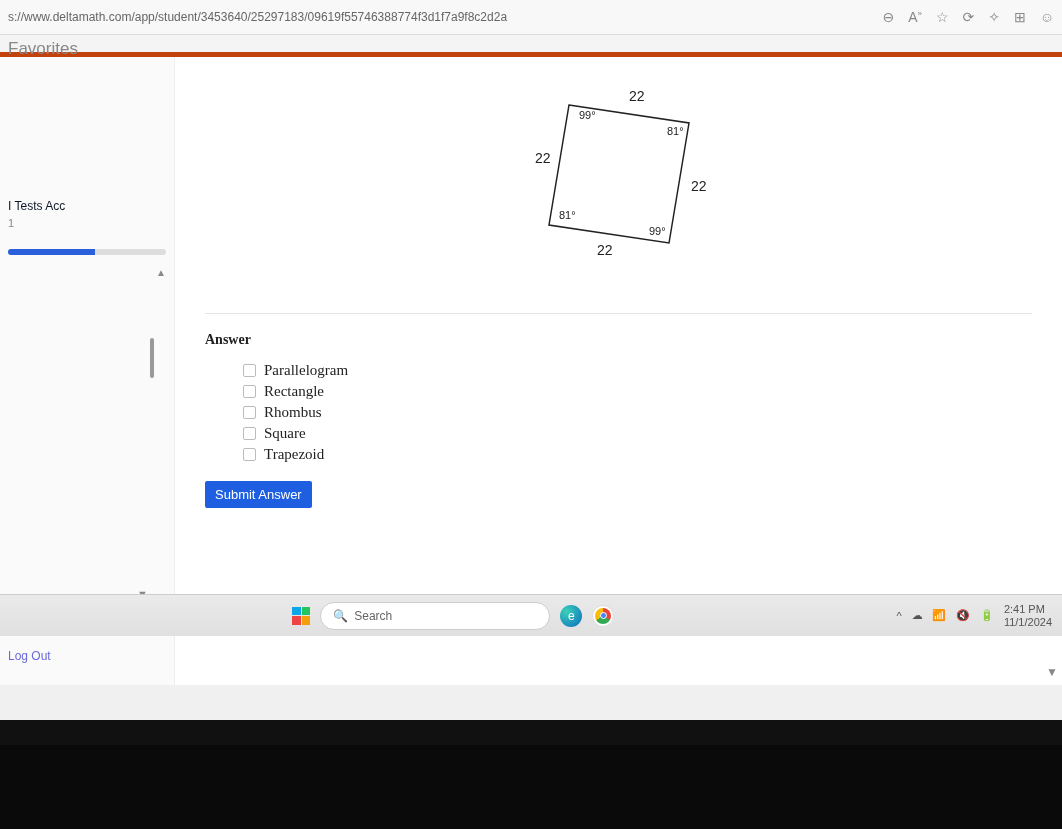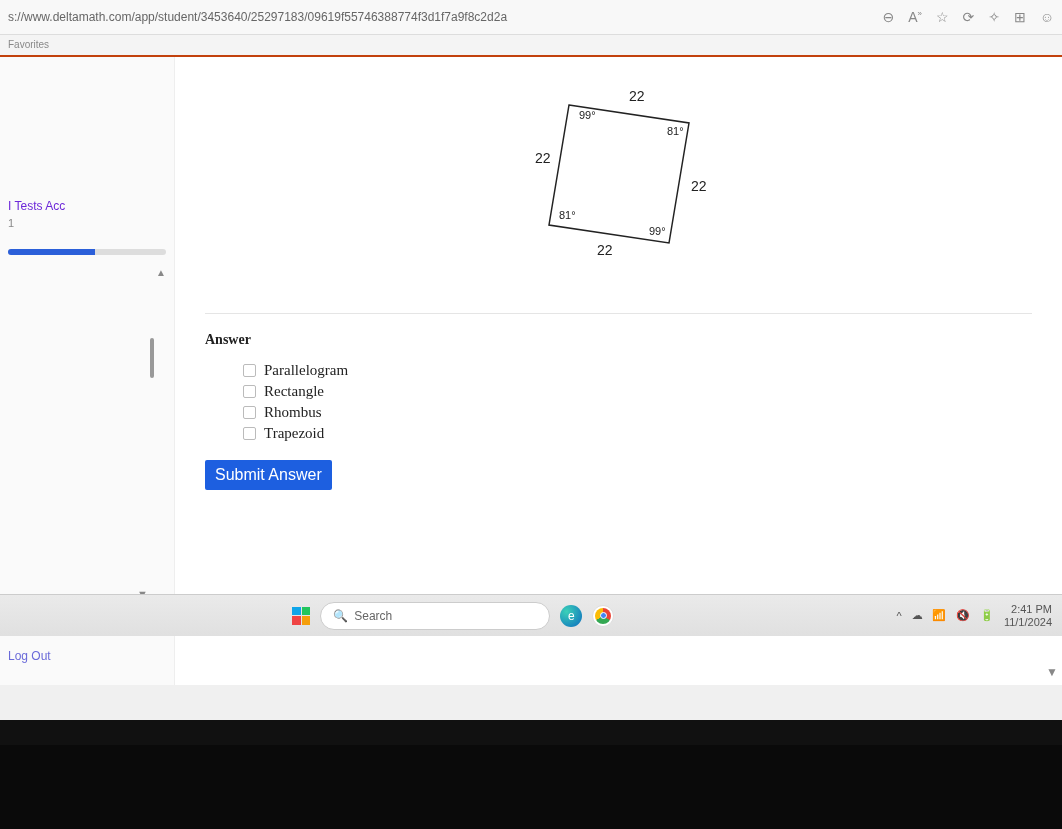--- a/index.html
+++ b/index.html
@@ -27,41 +27,41 @@
     font-size: 12px;
     color: #666;
     border-bottom: 1px solid #ddd;
   }
   .addr-url { flex: 1; }
   .addr-icons { display: flex; gap: 14px; color: #888; font-size: 14px; }
   .addr-icons span { cursor: pointer; }
   .favorites {
     height: 22px;
     background: #f4f4f4;
-    font-size: 10px;
+    font-size: 17px;
     color: #888;
     padding: 4px 8px;
-    border-bottom: 2px solid #c2410c;
+    border-bottom: 5px solid #c2410c;
   }
   .main-area {
     display: flex;
     height: 628px;
     background: #fff;
   }
   .sidebar {
     width: 175px;
     background: #fafafa;
     border-right: 1px solid #eee;
     padding: 12px 8px;
     display: flex;
     flex-direction: column;
   }
   .sidebar-title {
     font-size: 12px;
-    color: #6d28d9;
+    color: #0f172a;
     margin-top: 130px;
     margin-bottom: 4px;
   }
   .sidebar-sub {
     font-size: 11px;
     color: #888;
     margin-bottom: 20px;
   }
   .progress-track {
     width: 100%;
@@ -151,21 +151,21 @@
     width: 13px;
     height: 13px;
     border: 1px solid #bbb;
     border-radius: 2px;
     background: #fff;
   }
   .submit-btn {
     margin-top: 14px;
     background: #1d5fe0;
     color: #fff;
-    font-size: 16px;
+    font-size: 13px;
     padding: 6px 10px;
     border: none;
     border-radius: 2px;
     cursor: pointer;
   }
   .content-scroll {
     position: absolute;
     right: 4px;
     bottom: 6px;
     color: #888;
@@ -234,21 +234,21 @@
     display:flex;align-items:center;justify-content:center;
   }
   .chrome-dot{width:7px;height:7px;border-radius:50%;background:#4285f4;border:1.5px solid #fff;}
   .tb-right {
     display: flex;
     align-items: center;
     gap: 10px;
     font-size: 11px;
     color: #555;
   }
-  .clock { text-align: right; line-height: 1.1; }
+  .clock { text-align: left; line-height: 1.1; }
   .bottom-black {
     position: absolute;
     left:0; bottom:0;
     width: 1062px;
     height: 84px;
     background: #0a0a0a;
   }
 </style>
 </head>
 <body>
@@ -317,20 +317,24 @@
           <div class="option">
             <div class="checkbox"></div>
             <span>Rectangle</span>
           </div>
           <div class="option">
             <div class="checkbox"></div>
             <span>Rhombus</span>
           </div>
           <div class="option">
             <div class="checkbox"></div>
+            <span>Square</span>
+          </div>
+          <div class="option">
+            <div class="checkbox"></div>
             <span>Trapezoid</span>
           </div>
         </div>
         <button class="submit-btn">Submit Answer</button>
       </div>
 
       <div class="content-scroll">▼</div>
     </div>
   </div>
 

